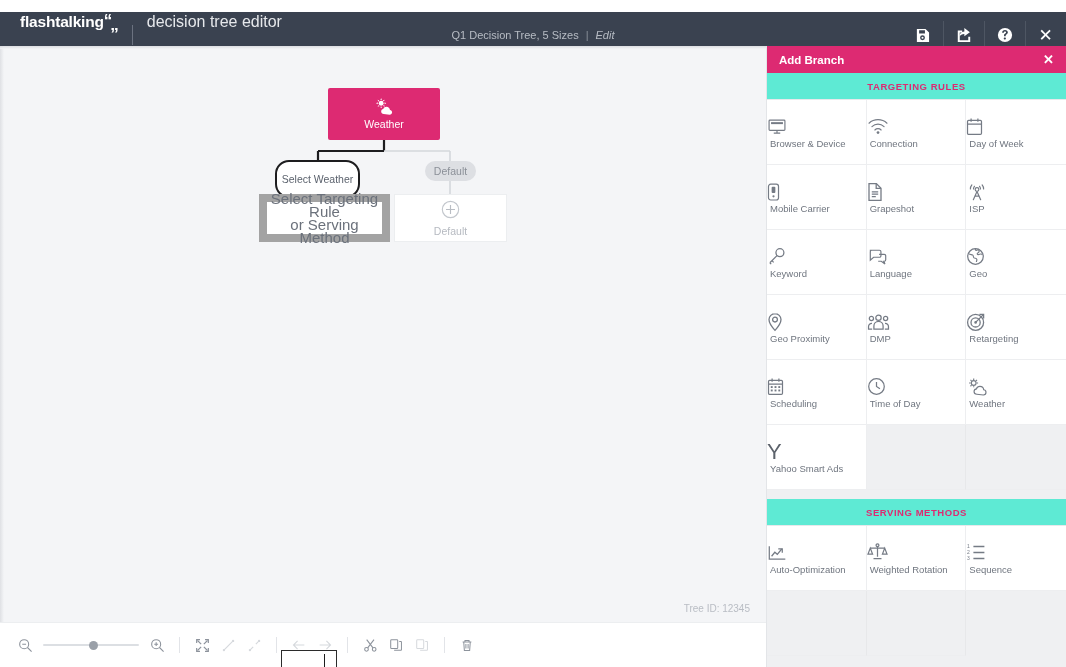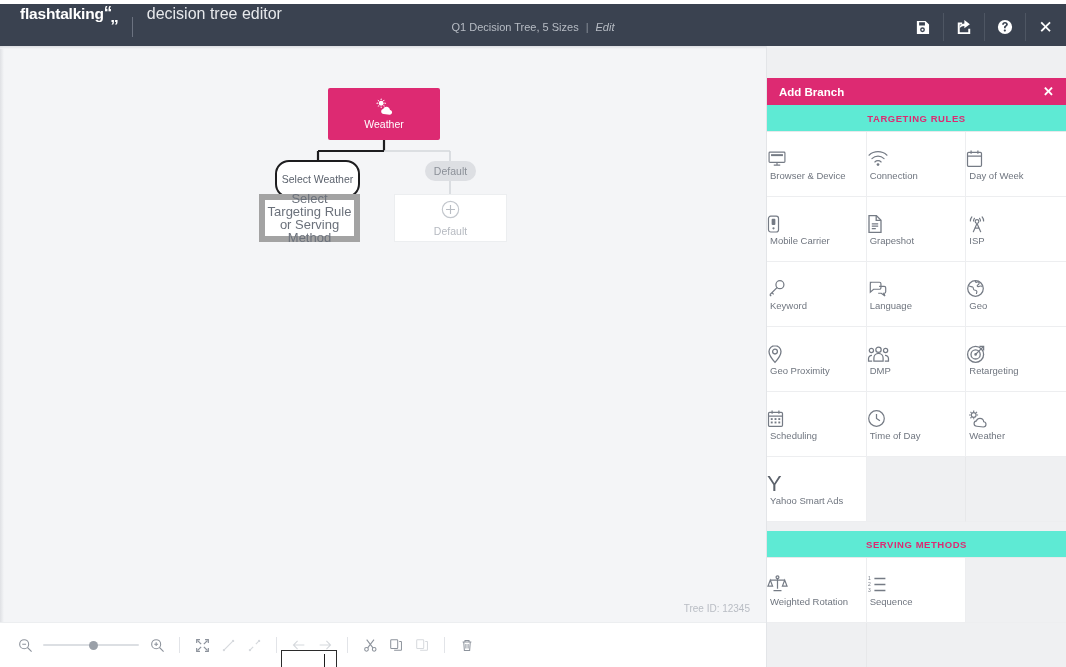--- a/index.html
+++ b/index.html
@@ -7,21 +7,21 @@
   body {
     font-family: "Liberation Sans", sans-serif;
     background:#ffffff;
     color:#4a525e;
     -webkit-font-smoothing: antialiased;
   }
   #app { position:relative; width:1066px; height:667px; overflow:hidden; background:#fff; }
 
   
   .header {
-    position:absolute; top:4px; left:0; width:1066px; height:46px;
+    position:absolute; top:12px; left:0; width:1066px; height:46px;
     background:#3a4250; display:flex; align-items:center;
   }
   .brand {
     display:flex; align-items:baseline; padding-left:20px; height:100%;
   }
   .brand-logo {
     font-size:15.5px; font-weight:bold; color:#ffffff; letter-spacing:-0.2px;
     position:relative; white-space:nowrap;
   }
   .brand-quote {
@@ -105,23 +105,23 @@
     left:425px; top:115px; width:51px; height:20px;
     background:#dddfe3; border:none; color:#8b9098;
   }
 
   
   .childbox {
     position:absolute; display:flex; flex-direction:column;
     align-items:center; justify-content:center; cursor:pointer;
   }
   .child-selected {
-    left:259px; top:148px; width:101px; height:48px;
-    background:#ffffff; border:6px solid #a3a3a3;
-    line-height:13px; text-align:center; font-size:13px; color:#6b717b;
+    left:259px; top:148px; width:131px; height:48px;
+    background:#ffffff; border:8px solid #a3a3a3;
+    line-height:13px; text-align:center; font-size:15px; color:#6b717b;
   }
   .child-default {
     left:394px; top:148px; width:113px; height:48px;
     background:#ffffff; border:1px solid #eceef0;
     font-size:10.5px; color:#b6bac1;
   }
   .child-default .plus { margin-bottom:4px; }
 
   .treeid {
     position:absolute; right:16px; bottom:8px; font-size:10px; color:#b9bdc4;
@@ -159,21 +159,21 @@
     width:1px; height:14px; background:#1c1c1c; margin-left:5px;
   }
 
   
   .panel {
     position:absolute; right:0; top:46px; width:300px; height:621px;
     background:#eff0f2; border-left:1px solid #e3e5e8;
   }
   .panel-header {
     height:27px; background:#dd2a72; display:flex; align-items:center;
-    padding:0 12px; justify-content:space-between;margin-top:32px;
+    padding:0 12px; justify-content:space-between;
   }
   .panel-title { font-size:11.5px; font-weight:bold; color:#ffffff; }
   .panel-close { font-size:13px; color:#ffffff; cursor:pointer; line-height:1; font-weight:bold;}
 
   .section-head {
     height:27px; background:#5eead4; display:flex; align-items:center; justify-content:center;
     font-size:9.5px; font-weight:bold; color:#dd2a72; letter-spacing:.55px;
     border-bottom:1px solid #e7e9eb;
   }
   .grid { display:grid; grid-template-columns:repeat(3,1fr); }
@@ -606,20 +606,32 @@
       <div class="cell empty"></div>
       <div class="cell empty"></div>
     </div>
 
     <div class="sec-gap"></div>
 
     <div class="section-head">SERVING METHODS</div>
     <div class="grid">
 
 
+      <div class="cell">
+        <span class="ci">
+          <svg width="21" height="18" viewBox="0 0 22 18">
+              <g stroke="currentColor" stroke-width="1.3" fill="none">
+                <path d="M2.4 1.8v13.6h16.8"></path>
+                <path d="M4.8 12.4l3.4-4.2 2.6 2.2 4.6-5.6"></path>
+                <path d="M11.8 4.8h4.2v4"></path>
+              </g>
+            </svg>
+        </span>
+        <span class="cl">Auto-Optimization</span>
+      </div>
 
       <div class="cell">
         <span class="ci">
           <svg width="21" height="19" viewBox="0 0 22 20">
               <g stroke="currentColor" stroke-width="1.3" fill="none">
                 <path d="M11 3.4v11.2M3.4 5.4h15.2M3.4 5.4L1 11.6h4.8zM18.6 5.4L16.2 11.6H21zM6.8 16.4h8.4"></path>
               </g>
               <circle cx="11" cy="2.4" r="1.5" fill="none" stroke="currentColor" stroke-width="1.3"></circle>
             </svg>
         </span>

